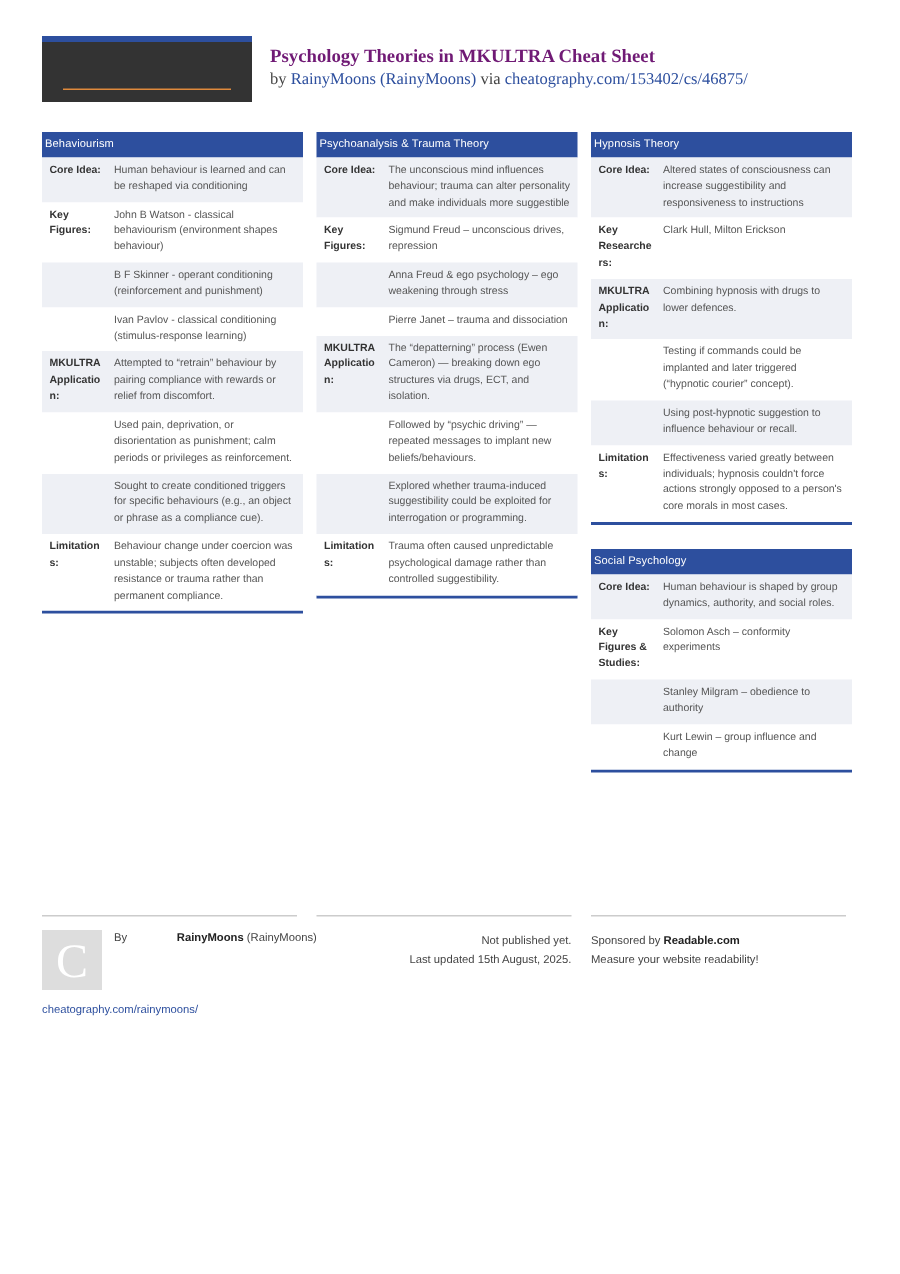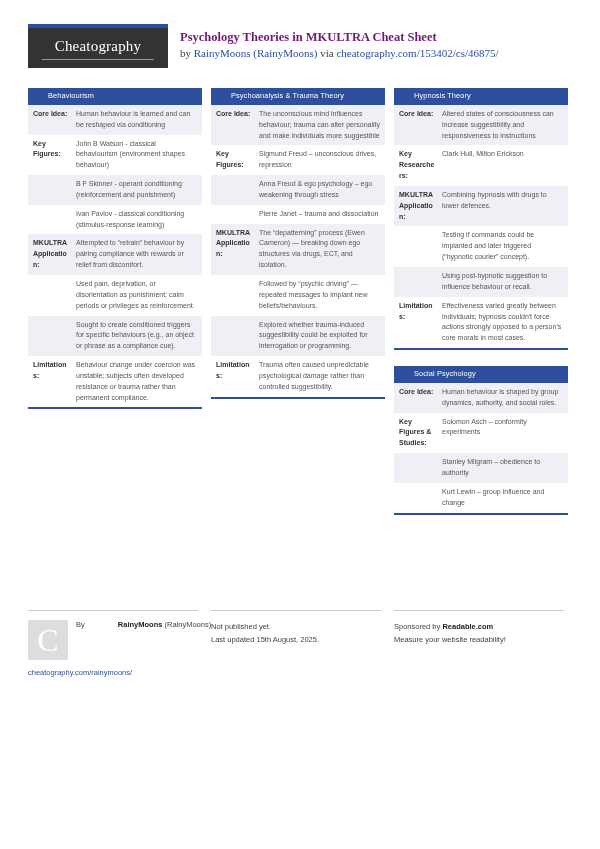--- a/index.html
+++ b/index.html
@@ -95,21 +95,21 @@
   .ctable {
     width: 174px;
     border-bottom: 2px solid #2d4f9e;
     margin-bottom: 16px;
     box-sizing: border-box;
   }
   .ct-head {
     background: #2d4f9e;
     color: #ffffff;
     font-size: 7.4px;
-    padding: 4px 5px 4px 20px;
+    padding: 4px 5px 4px 2px;
     line-height: 1.2;
     font-weight: normal;
     letter-spacing: .1px;
   }
   .ct-row {
     display: flex;
     font-size: 7px;
     line-height: 1.55;
   }
   .ct-row.odd { background: #eef0f5; }
@@ -143,21 +143,21 @@
     position: absolute;
     top: 0;
     width: 170px;
   }
   .fcol-rule {
     width: 170px;
     height: 1px;
     background: #cccccc;
   }
   .fc1 { left: 0; }
-  .fc2 { left: 183px; }
+  .fc2 { left: 183px; text-align: right; }
   .fc3 { left: 366px; }
 
   .avatar {
     position: absolute;
     left: 0;
     top: 10px;
     width: 40px;
     height: 40px;
     background: #dddddd;
     color: #ffffff;
@@ -201,21 +201,20 @@
   }
   .fline b { color: #222222; }
 </style>
 </head>
 <body>
 
 <div class="page">
 
   <div class="header">
     <div class="logo-box">
-      <div class="logo-text">Cheatography</div>
       <div class="logo-underline"></div>
     </div>
     <div class="header-title">Psychology Theories in MKULTRA Cheat Sheet</div>
     <div class="header-sub">
       <span class="plain">by </span><span>RainyMoons (RainyMoons)</span><span class="plain"> via </span><span>cheatography.com/153402/cs/46875/</span>
     </div>
   </div>
 
   <div class="col col1">
       <div class="ctable">

